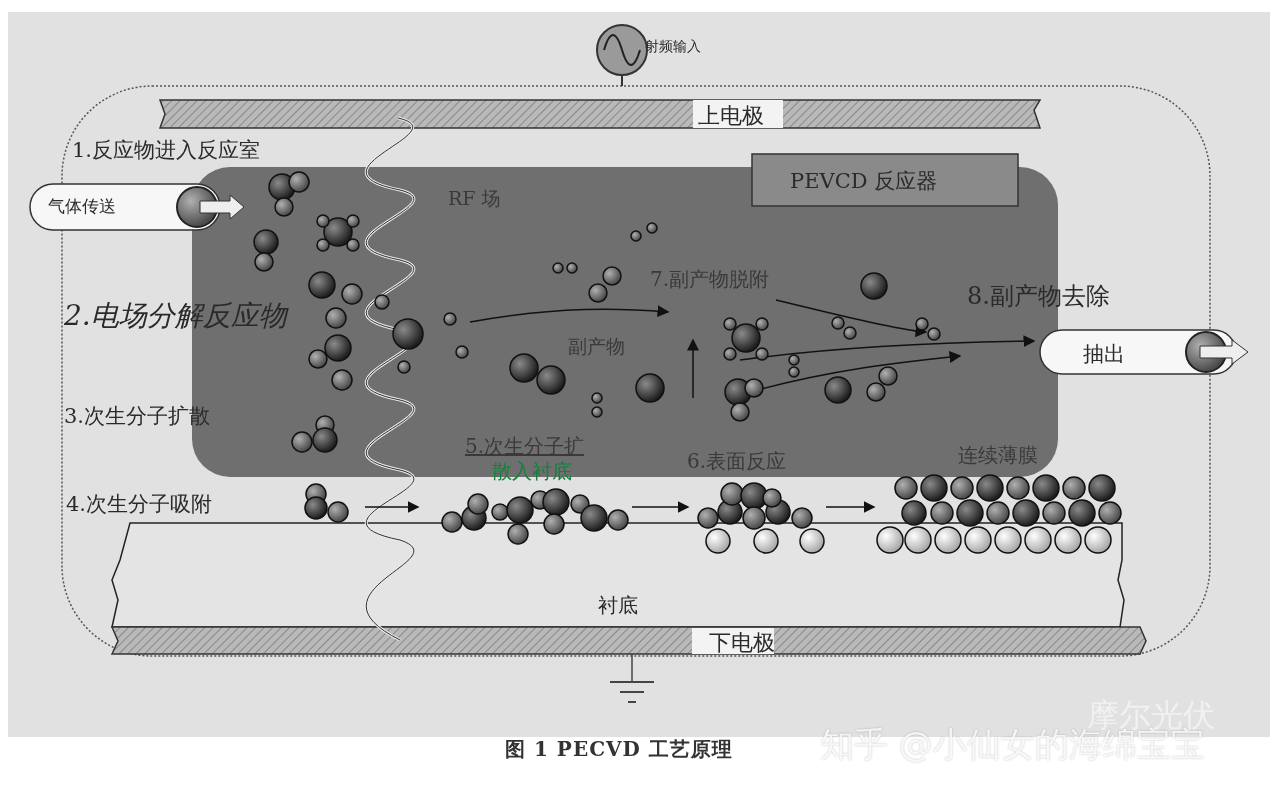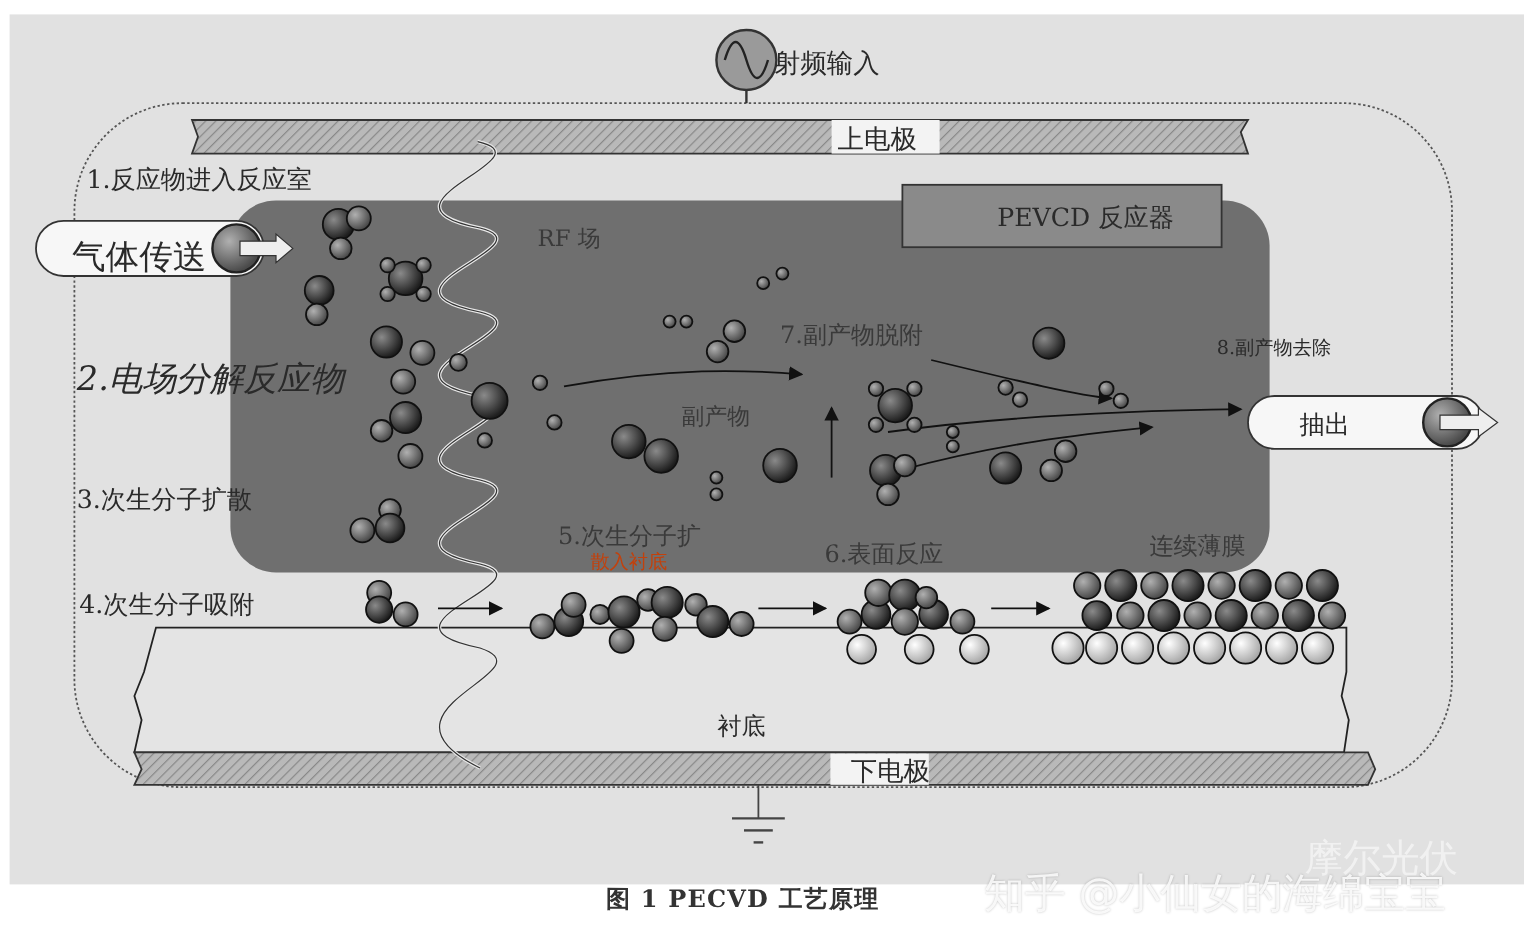--- a/index.html
+++ b/index.html
@@ -196,36 +196,36 @@
       <circle cx="918" cy="540" r="13" fill="url(#light)"></circle>
       <circle cx="948" cy="540" r="13" fill="url(#light)"></circle>
       <circle cx="978" cy="540" r="13" fill="url(#light)"></circle>
     <circle cx="1008" cy="540" r="13" fill="url(#light)"></circle>
       <circle cx="1038" cy="540" r="13" fill="url(#light)"></circle>
       <circle cx="1068" cy="540" r="13" fill="url(#light)"></circle>
       <circle cx="1098" cy="540" r="13" fill="url(#light)"></circle>
   </g>
 </svg>
 
-<div class="lbl" style="left:645px;top:38px;font-size:22px;">射频输入</div>
+<div class="lbl" style="left:645px;top:38px;font-size:14px;">射频输入</div>
 <div class="lbl" style="left:698px;top:101px;font-size:22px;">上电极</div>
-<div class="lbl" style="left:790px;top:167px;font-size:21px;margin-left:41px;">PEVCD 反应器</div>
+<div class="lbl" style="left:790px;top:167px;font-size:21px;">PEVCD 反应器</div>
 <div class="lbl" style="left:448px;top:186px;font-size:19px;color:#3a3a3a;">RF 场</div>
-<div class="lbl" style="left:60px;top:195px;font-size:28px;">气体传送</div>
+<div class="lbl" style="left:48px;top:195px;font-size:17px;">气体传送</div>
 <div class="lbl" style="left:1083px;top:340px;font-size:21px;text-align:right;">抽出</div>
 <div class="lbl" style="left:598px;top:592px;font-size:20px;">衬底</div>
 <div class="lbl" style="left:697px;top:628px;font-size:22px;margin-left:12px;">下电极</div>
 <div class="lbl" style="left:568px;top:334px;font-size:19px;color:#3a3a3a;">副产物</div>
 <div class="lbl" style="left:958px;top:442px;font-size:20px;color:#3a3a3a;">连续薄膜</div>
 
 <div class="lbl" style="left:72px;top:136px;font-size:21px;">1.反应物进入反应室</div>
 <div class="lbl" style="left:64px;top:297px;font-size:28px;font-style:italic;">2.电场分解反应物</div>
 <div class="lbl" style="left:64px;top:402px;font-size:21px;">3.次生分子扩散</div>
 <div class="lbl" style="left:66px;top:490px;font-size:21px;">4.次生分子吸附</div>
-<div class="lbl" style="left:465px;top:433px;font-size:20px;color:#3a3a3a;">5.次生分子扩</div>
-<div class="lbl" style="left:492px;top:458px;font-size:16px;color:#c2410c;">散入衬底</div>
+<div class="lbl" style="left:465px;top:433px;font-size:20px;color:#3a3a3a;text-decoration:underline;">5.次生分子扩</div>
+<div class="lbl" style="left:492px;top:458px;font-size:20px;color:#15803d;">散入衬底</div>
 <div class="lbl" style="left:687px;top:448px;font-size:20px;color:#3a3a3a;">6.表面反应</div>
 <div class="lbl" style="left:650px;top:266px;font-size:20px;color:#3a3a3a;">7.副产物脱附</div>
-<div class="lbl" style="left:1014px;top:280px;font-size:16px;">8.副产物去除</div>
+<div class="lbl" style="left:967px;top:280px;font-size:24px;">8.副产物去除</div>
 
 <div class="caption">图 1  PECVD 工艺原理</div>
 <div class="wm2">摩尔光伏</div>
 <div class="wm">知乎 @小仙女的海绵宝宝</div>
 
 </body></html>

